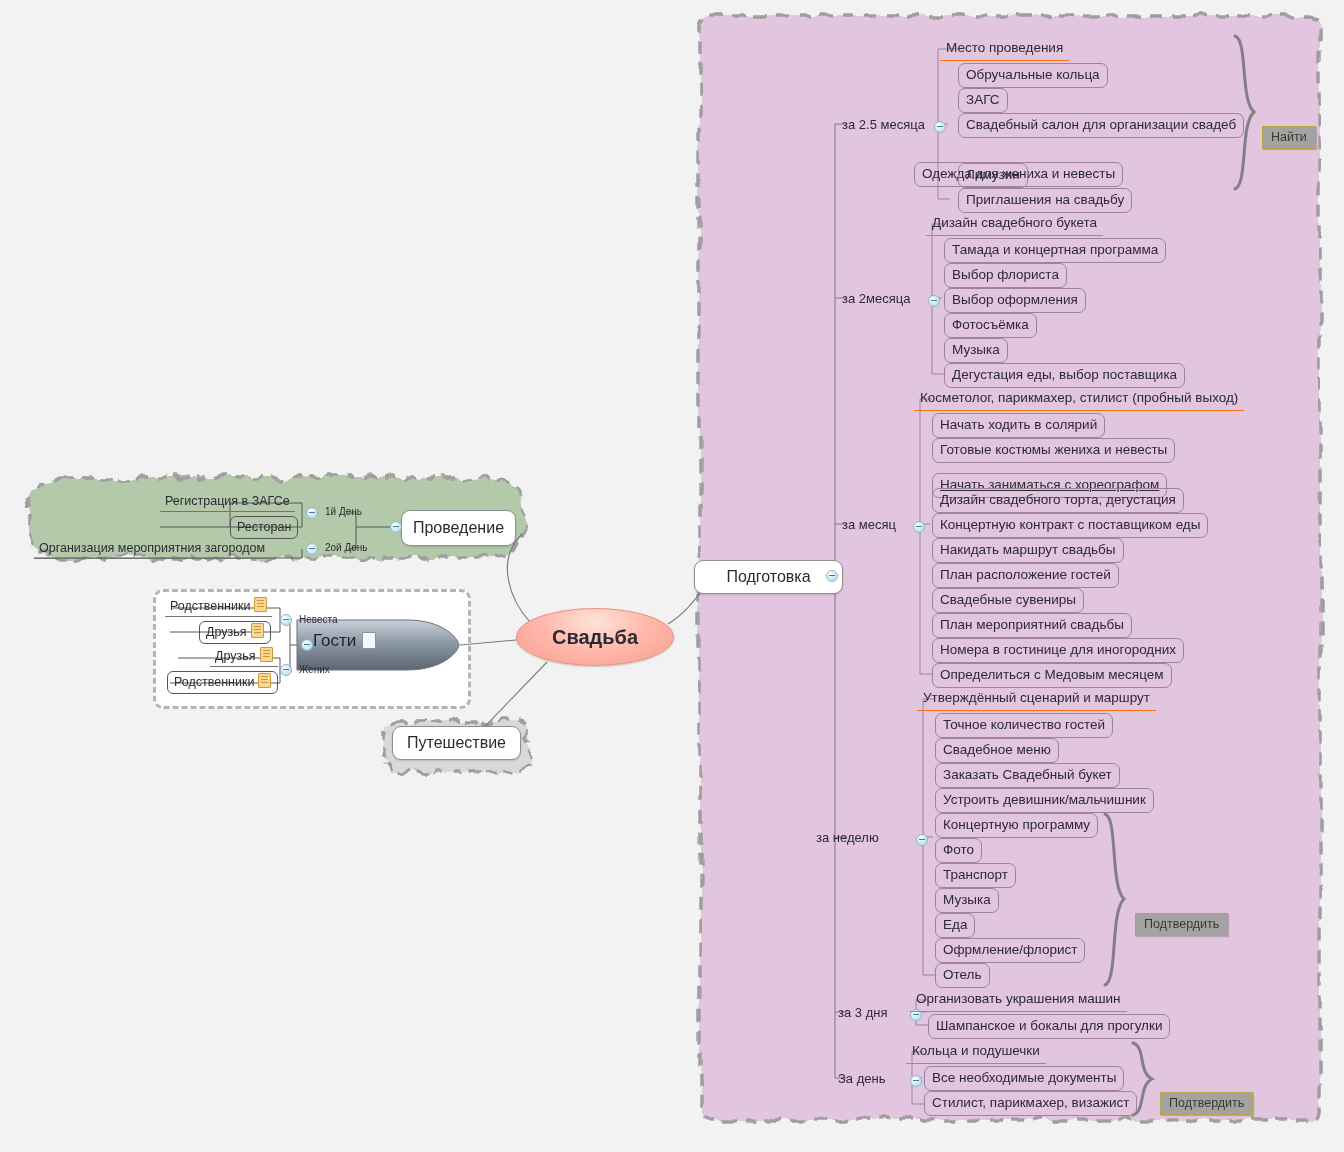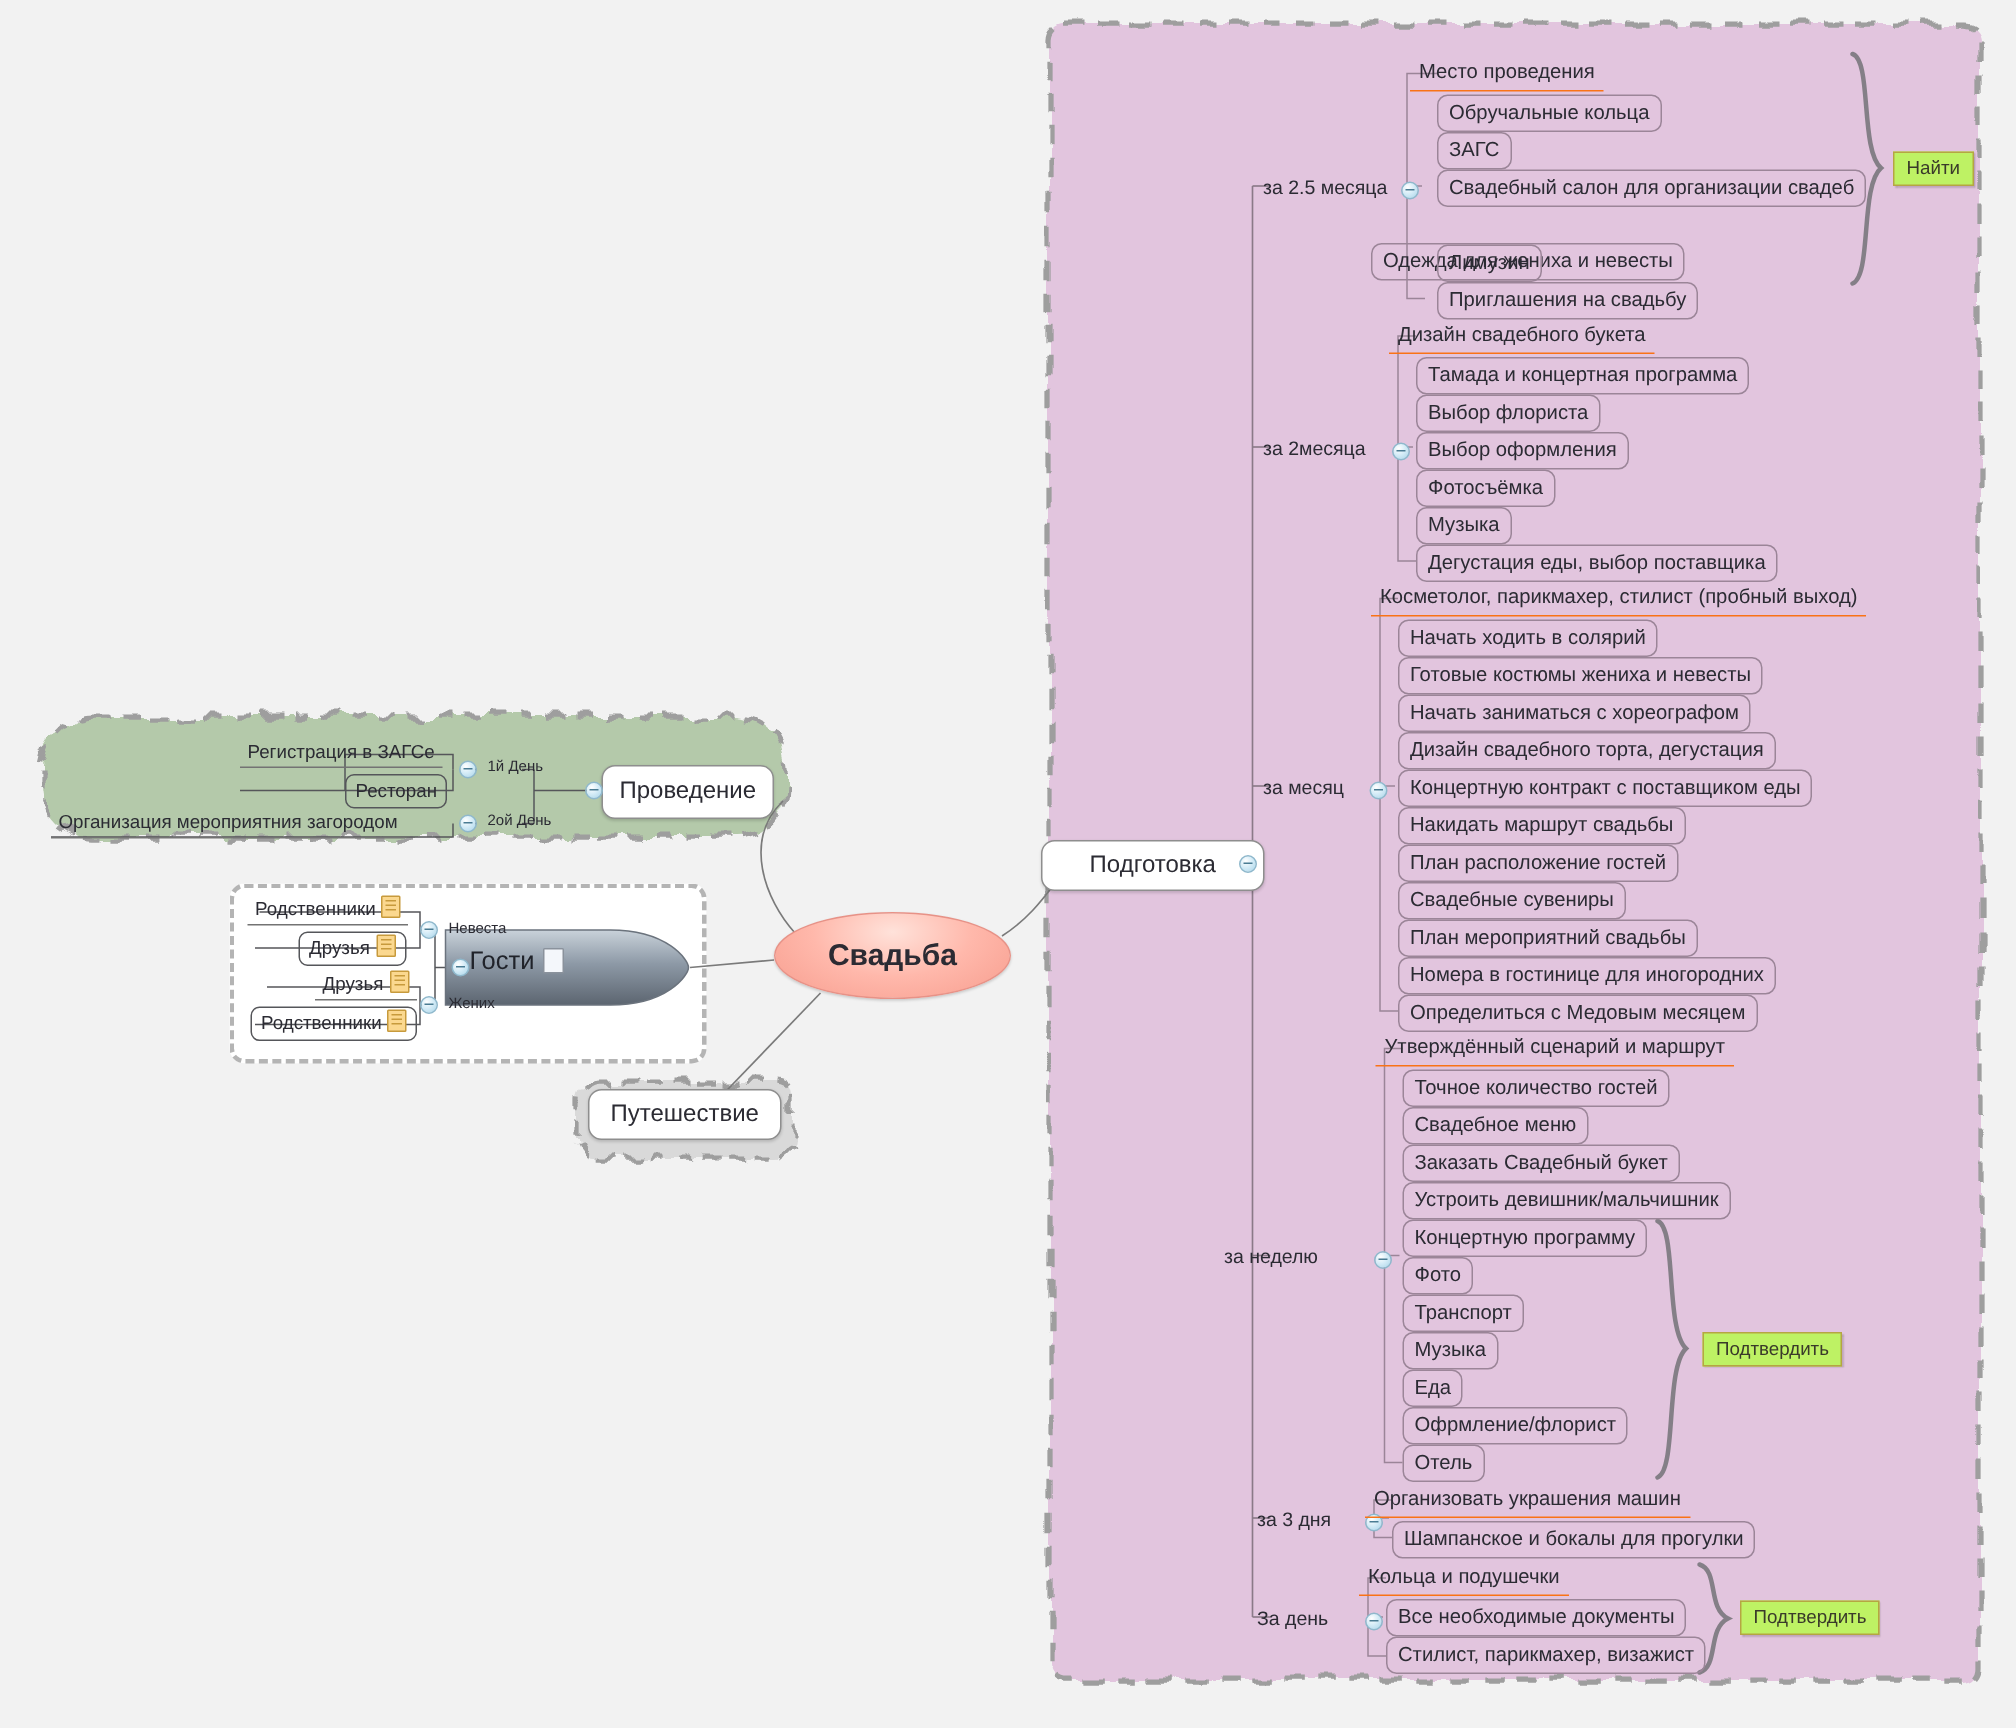--- a/index.html
+++ b/index.html
@@ -120,26 +120,27 @@
     position:absolute;left:313px;top:631px;font-size:17px;color:#20232a;white-space:nowrap;
   }
   .doc-icon{
     display:inline-block;width:12px;height:15px;vertical-align:-3px;margin-left:6px;
     background:#f4f7fb;border:1px solid #8a929c;border-radius:1px;
   }
 
   
   .callout{
     position:absolute;
-    background:#bef264;
+    background:#a3a3a3;
     border:1px solid #b5a642;
     font-size:12.5px;color:#3a3a2a;
     padding:3px 8px 4px 8px;
     white-space:nowrap;
     box-shadow:1px 1px 1px rgba(0,0,0,.18);
+    margin-top:25px;
   }
 </style>
 </head>
 <body>
 
 <div id="canvas">
 
   <svg id="panel-pink" viewBox="0 0 640 1124">
     <defs>
       <filter id="wob" x="-5%" y="-2%" width="110%" height="104%">
@@ -324,21 +325,21 @@
       <div class="topic boxed" style="left: 944px; top: 263px;">Выбор флориста</div>
       <div class="topic boxed" style="left: 944px; top: 288px;">Выбор оформления</div>
       <div class="topic boxed" style="left: 944px; top: 313px;">Фотосъёмка</div>
       <div class="topic boxed" style="left: 944px; top: 338px;">Музыка</div>
       <div class="topic boxed" style="left: 944px; top: 363px;">Дегустация еды, выбор поставщика</div>
       <div class="period" style="left: 842px; top: 517px; width: 65px;">за месяц</div>
       <span class="collapse" style="left: 913px; top: 521px;"></span>
       <div class="topic ul" style="left: 914px; top: 388px;">Косметолог, парикмахер, стилист (пробный выход)</div>
       <div class="topic boxed" style="left: 932px; top: 413px;">Начать ходить в солярий</div>
       <div class="topic boxed" style="left: 932px; top: 438px;">Готовые костюмы жениха и невесты</div>
-      <div class="topic boxed" style="left: 932px; top: 463px;">Начать заниматься с хореографом</div>
+      <div class="topic boxed" style="left: 932px; top: 473px; text-decoration: underline;">Начать заниматься с хореографом</div>
       <div class="topic boxed" style="left: 932px; top: 488px;">Дизайн свадебного торта, дегустация</div>
       <div class="topic boxed" style="left: 932px; top: 513px;">Концертную контракт с поставщиком еды</div>
       <div class="topic boxed" style="left: 932px; top: 538px;">Накидать маршрут свадьбы</div>
       <div class="topic boxed" style="left: 932px; top: 563px;">План расположение гостей</div>
       <div class="topic boxed" style="left: 932px; top: 588px;">Свадебные сувениры</div>
       <div class="topic boxed" style="left: 932px; top: 613px;">План мероприятний свадьбы</div>
       <div class="topic boxed" style="left: 932px; top: 638px;">Номера в гостинице для иногородних</div>
       <div class="topic boxed" style="left: 932px; top: 663px;">Определиться с Медовым месяцем</div>
       <div class="period" style="left: 816px; top: 830px; width: 72px;">за неделю</div>
       <span class="collapse" style="left: 916px; top: 834px;"></span>

